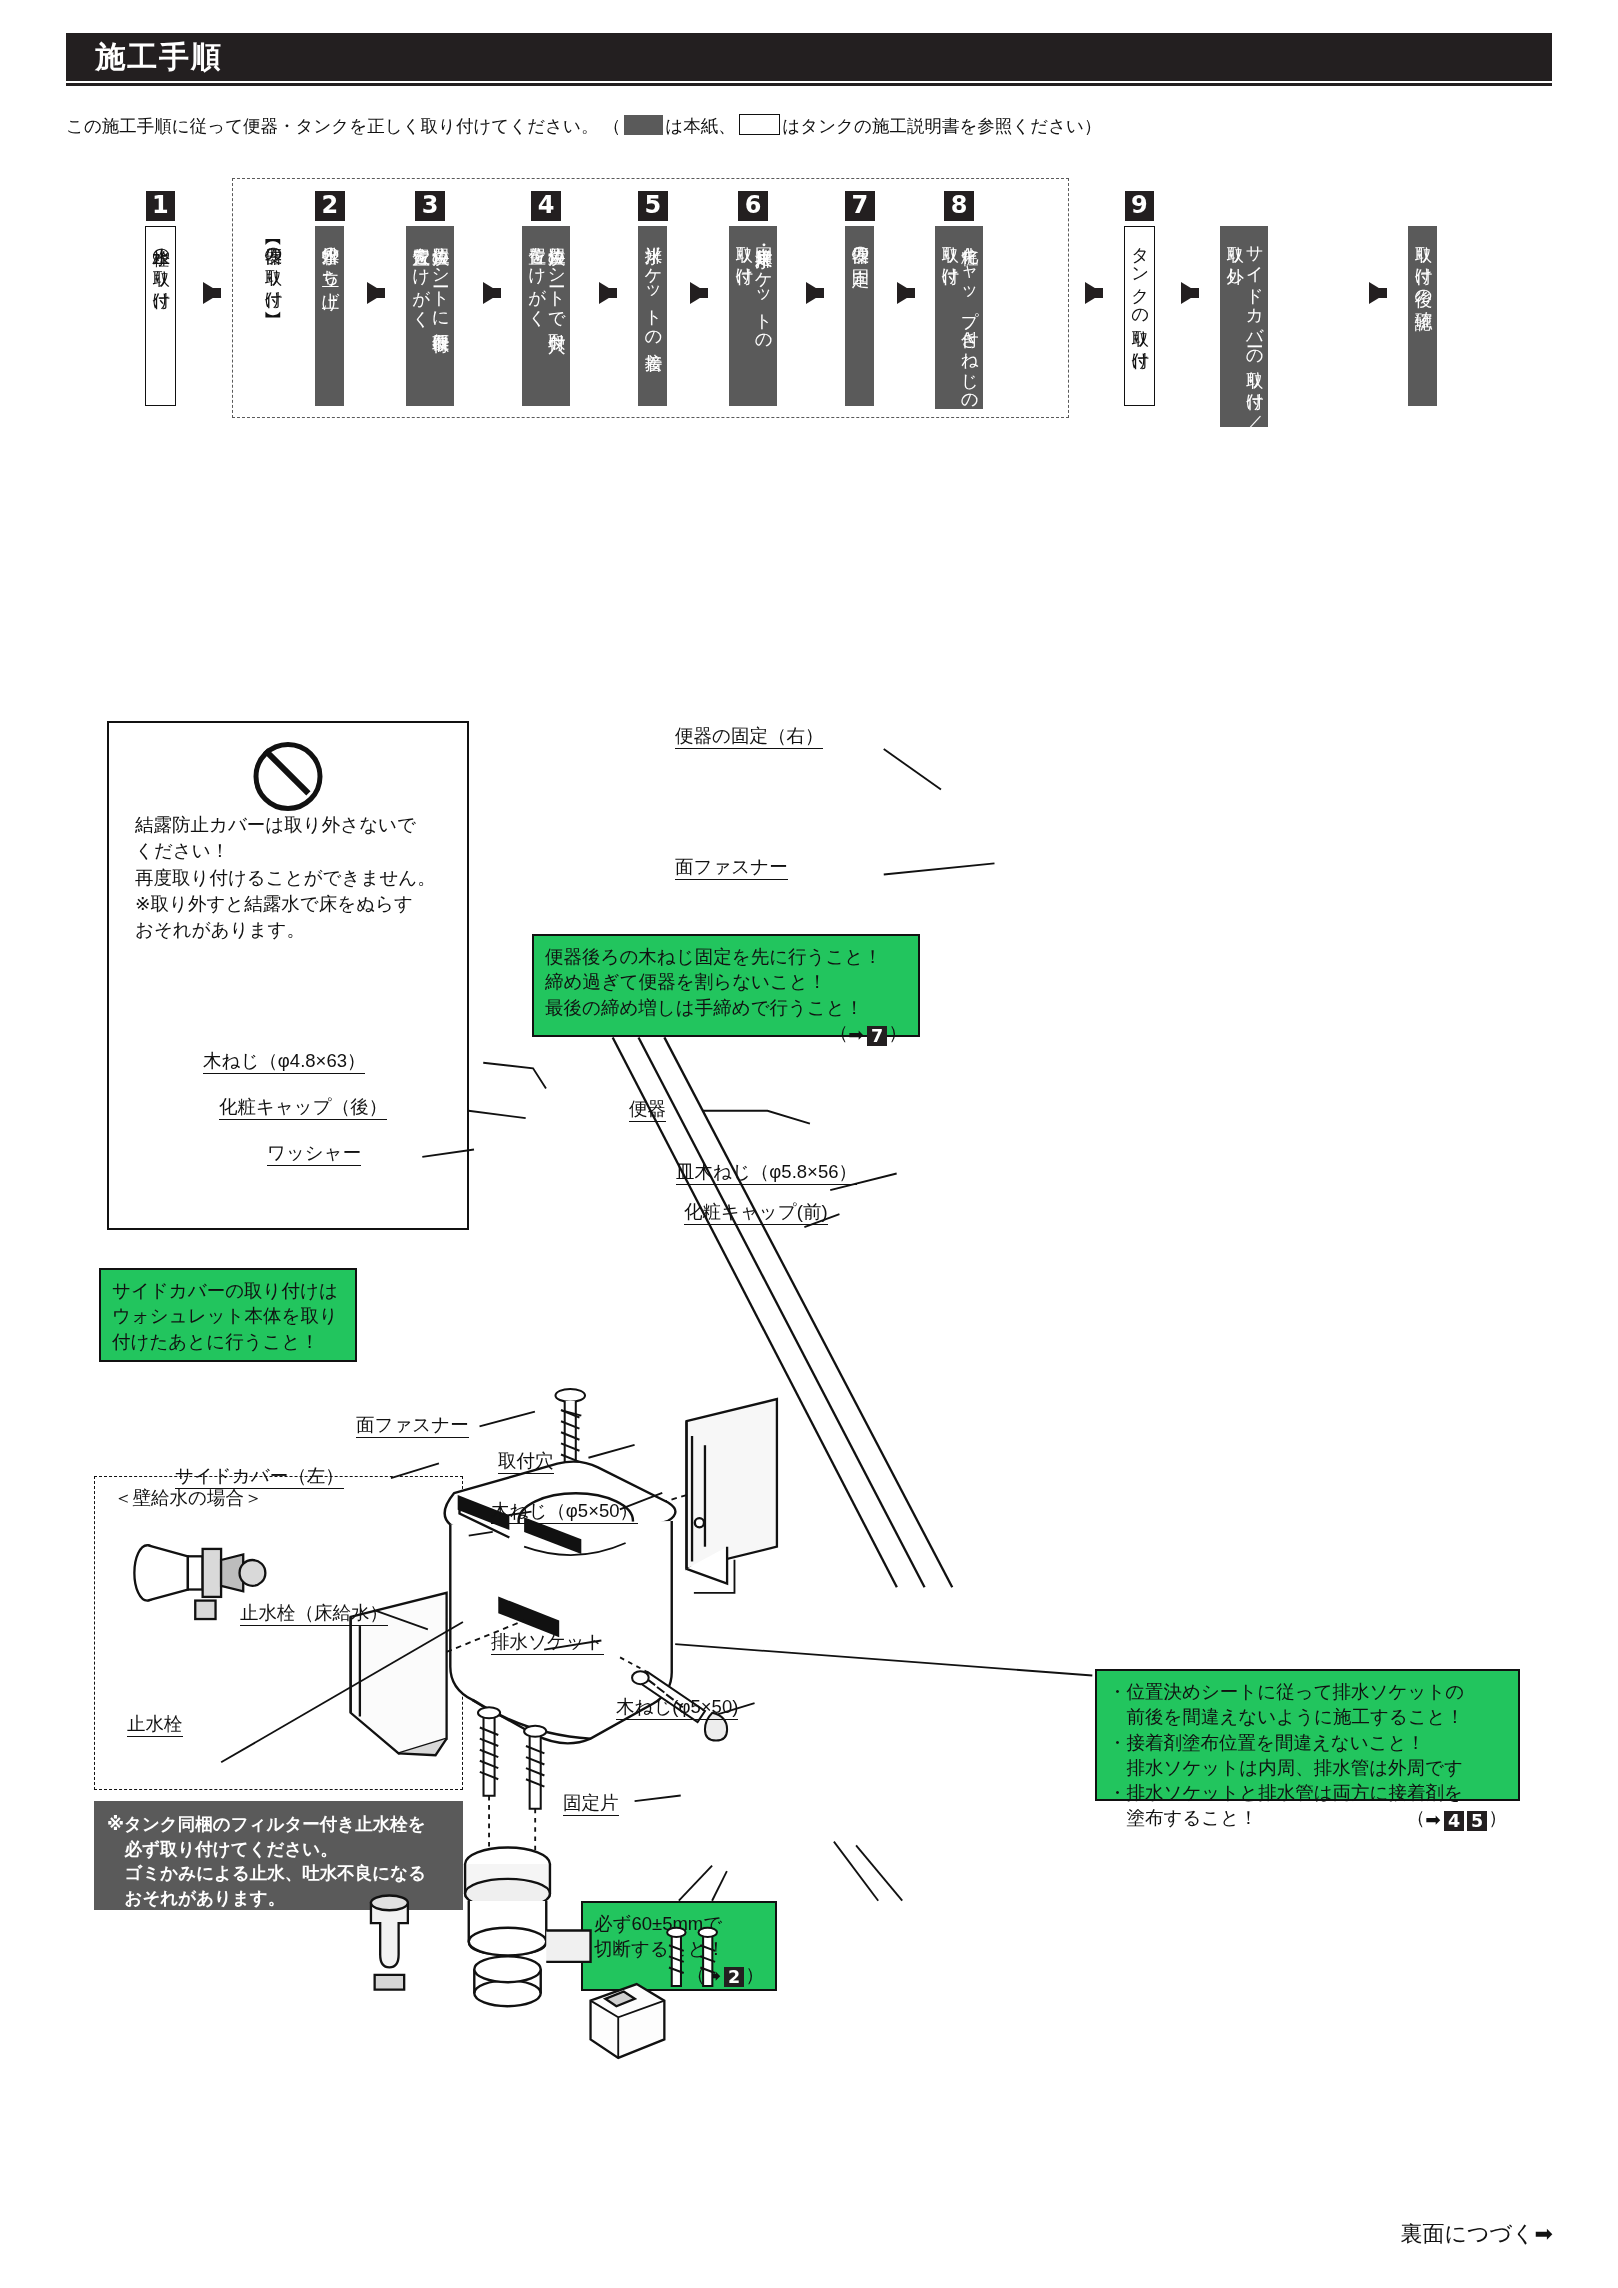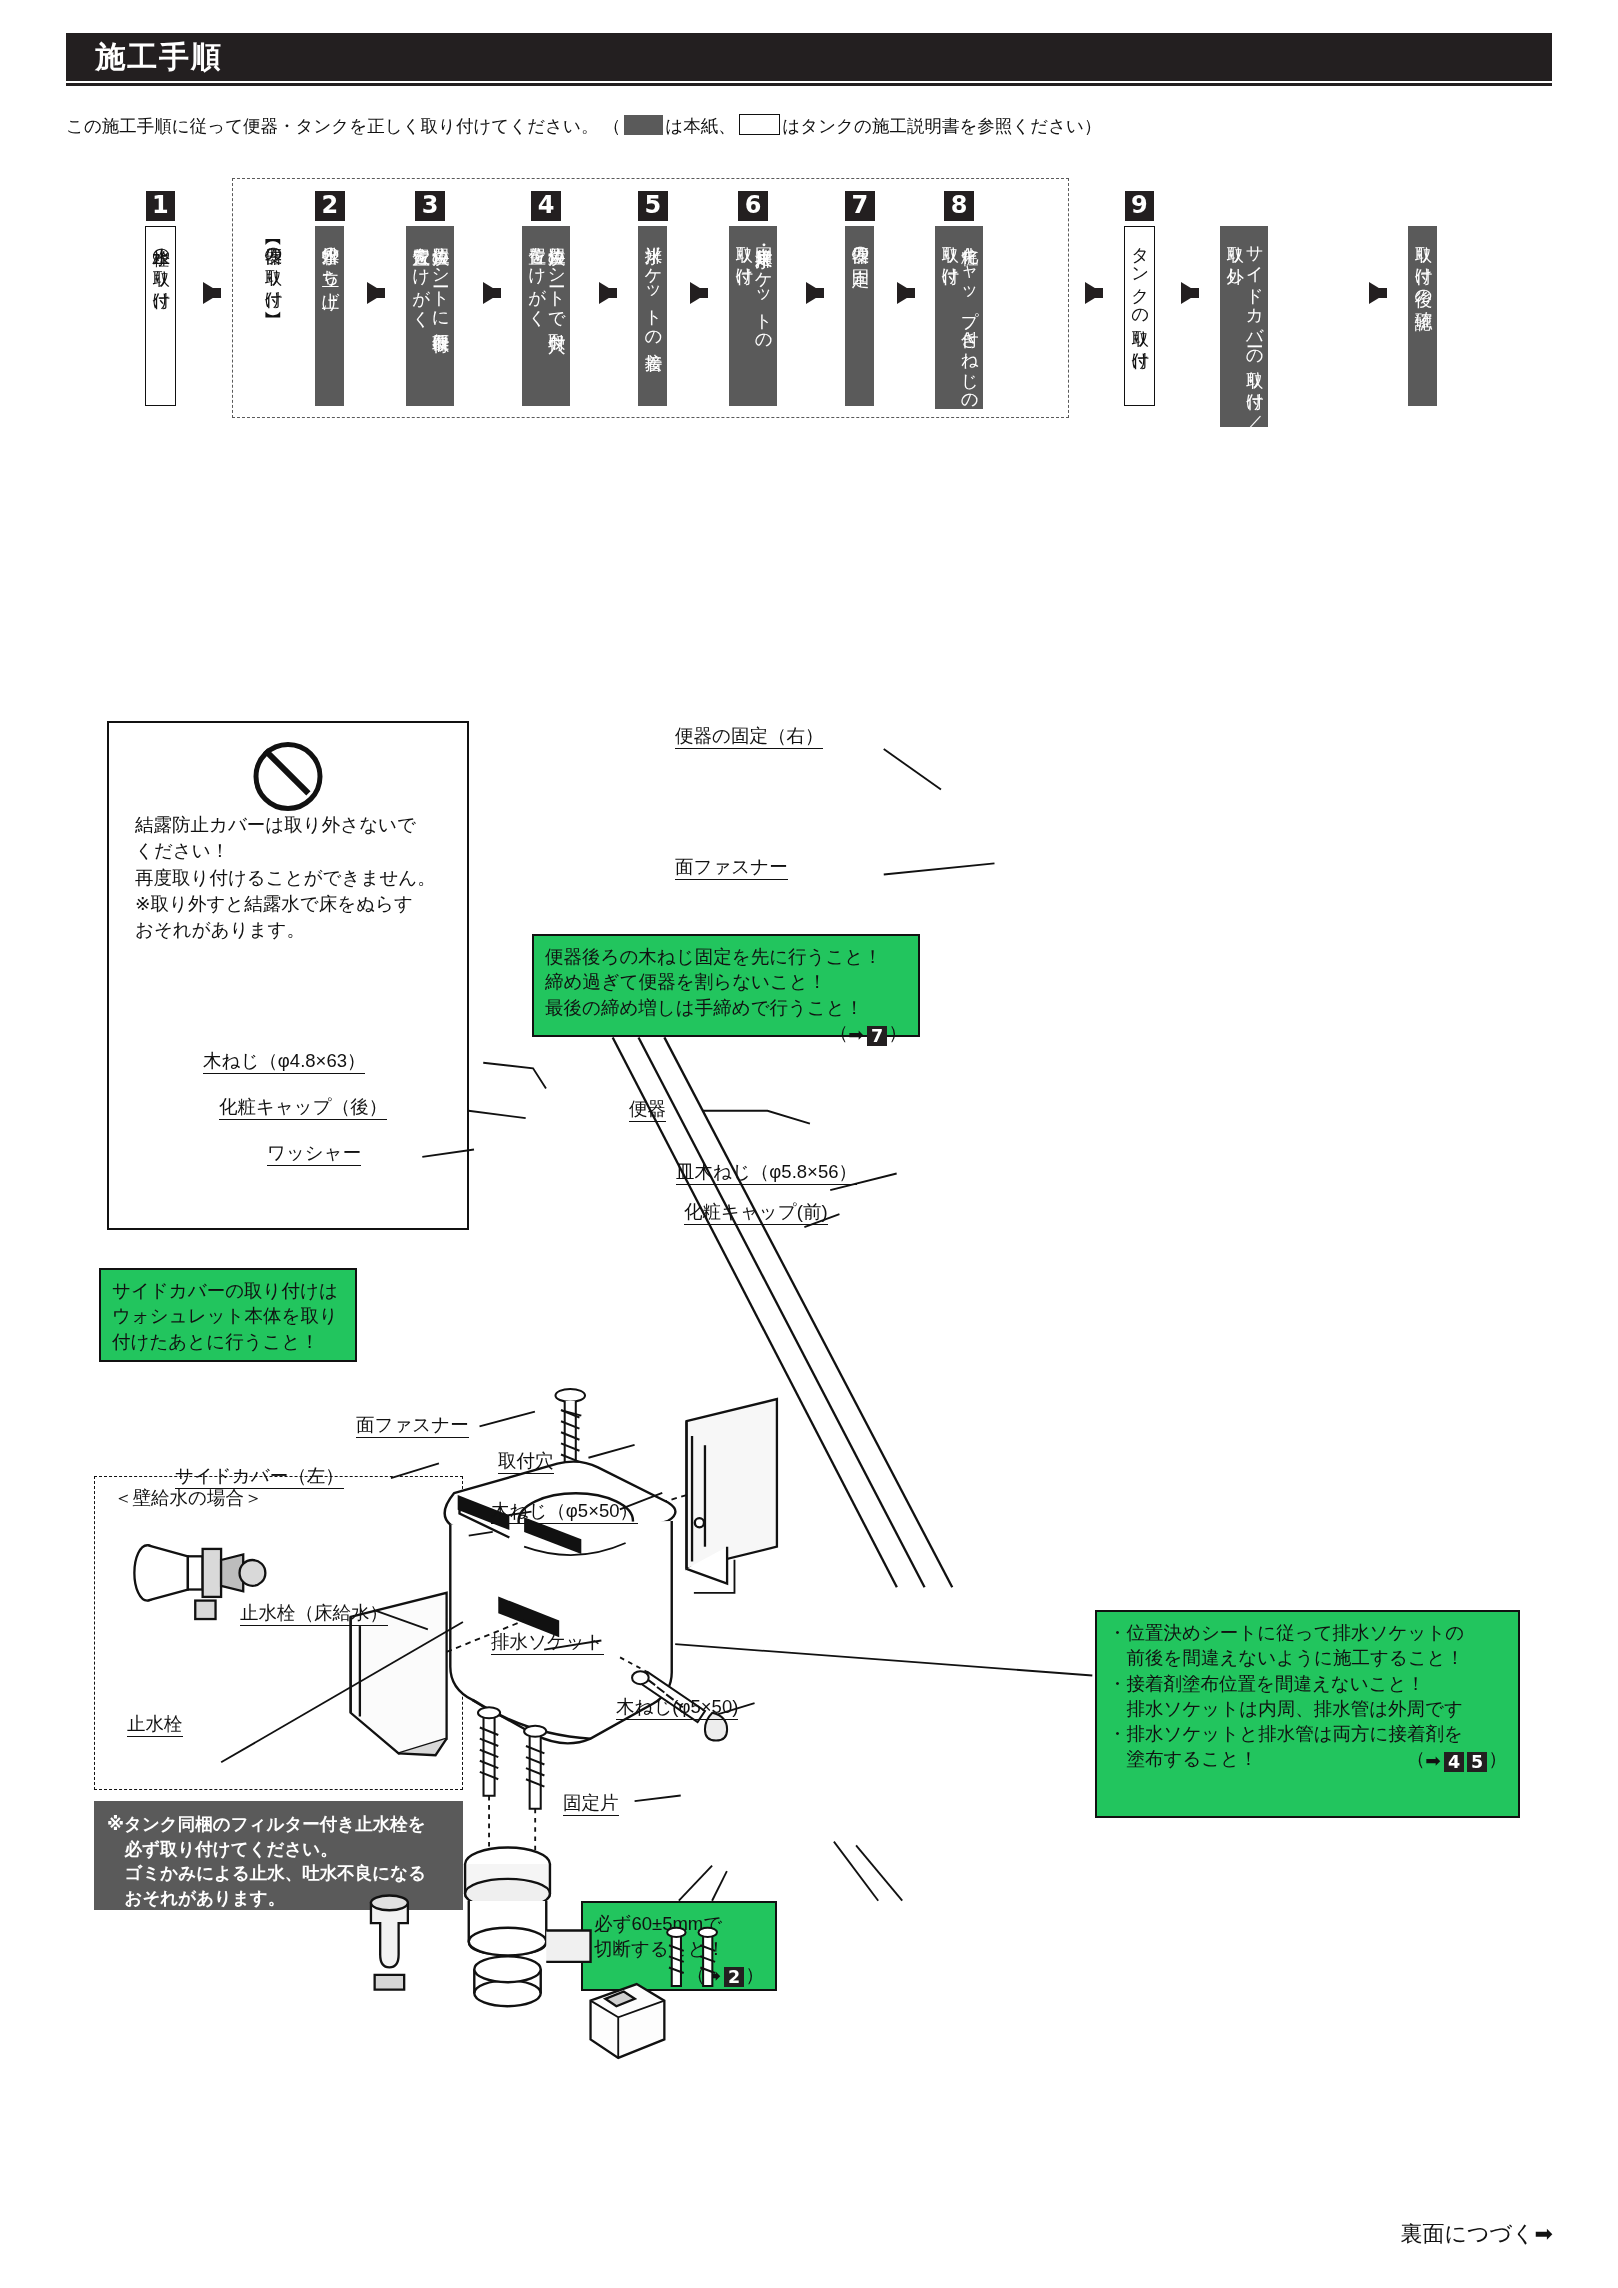--- a/index.html
+++ b/index.html
@@ -265,21 +265,21 @@
       <div>最後の締め増しは手締めで行うこと！</div>
       <div style="text-align:right;"><span>（</span><span class="rarrow">➡</span><span class="stepchip">7</span><span>）</span></div>
     </div>
 
     <div class="callout" style="left:33px;top:567px;width:258px;height:94px;">
       <div>サイドカバーの取り付けは</div>
       <div>ウォシュレット本体を取り</div>
       <div>付けたあとに行うこと！</div>
     </div>
 
-    <div class="callout" style="left:1029px;top:909px;width:425px;height:208px;">
+    <div class="callout" style="left:1029px;top:968px;width:425px;height:132px;">
       <div>・位置決めシートに従って排水ソケットの</div>
       <div>　前後を間違えないように施工すること！</div>
       <div>・接着剤塗布位置を間違えないこと！</div>
       <div>　排水ソケットは内周、排水管は外周です</div>
       <div>・排水ソケットと排水管は両方に接着剤を</div>
       <div style="display:flex;justify-content:space-between;">
         <span>　塗布すること！</span>
         <span><span>（</span><span class="rarrow">➡</span><span class="stepchip">4</span><span class="stepchip">5</span><span>）</span></span>
       </div>
     </div>

